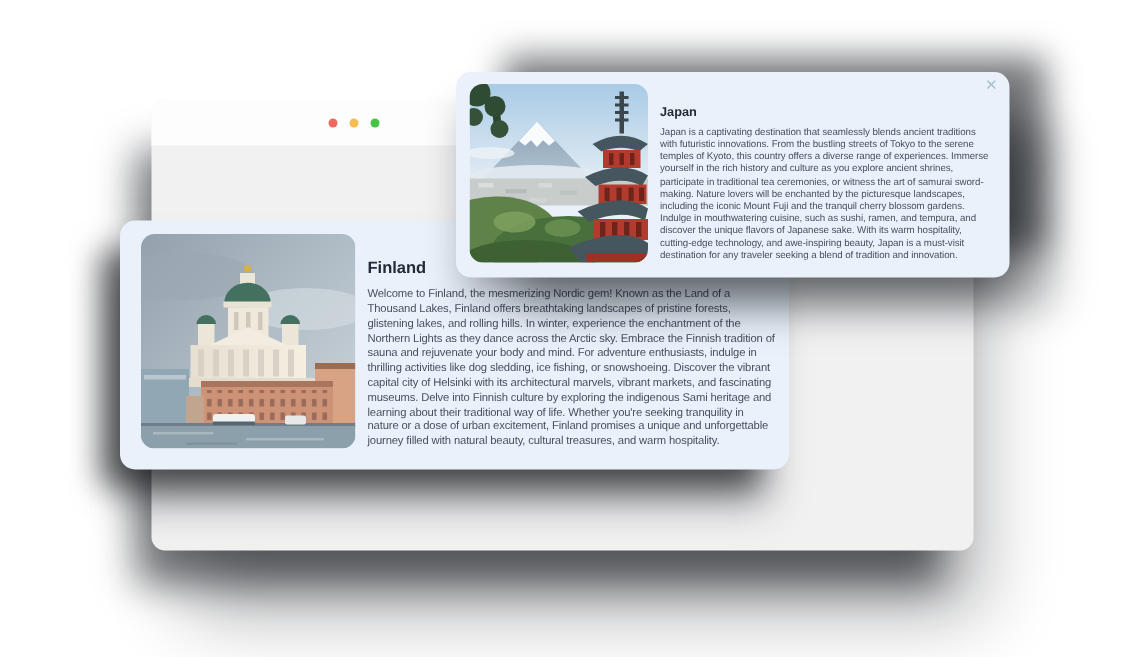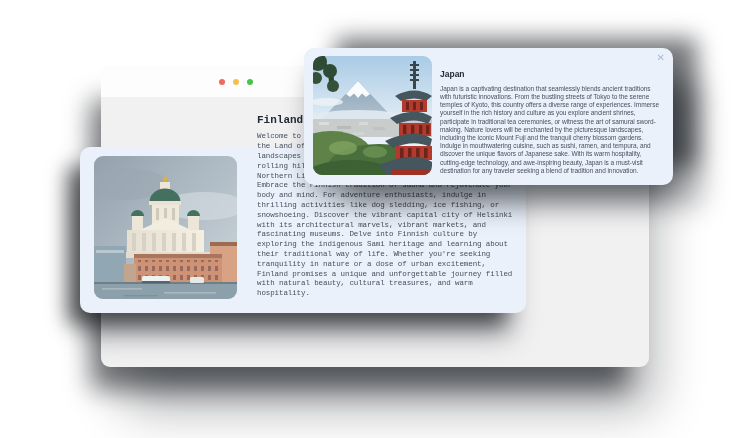--- a/index.html
+++ b/index.html
@@ -30,21 +30,21 @@
   }
   .card-photo { flex:none; border-radius:9px; overflow:hidden; display:block; }
   .card-photo svg { display:block; }
 
   .card-finland {
     left:80px; top:147px; width:446px; height:166px; z-index:2;
     padding:9px 9px 14px 14px;
     box-shadow:-17px 15px 20px -4px rgba(6,10,14,.6),
                -6px 30px 28px -8px rgba(6,10,14,.35);
   }
-  .card-finland .card-body { margin-left:20px; width:272px;font-family:Liberation Mono, monospace; }
+  .card-finland .card-body { margin-left:8px; width:272px; }
   .card-finland .card-title { font-size:11px; font-weight:700; color:#222b36; line-height:13px; }
   .card-finland .card-text  { margin-top:5px; font-size:7.5px; line-height:9.8px;
                               color:#46505f; letter-spacing:-0.1px; }
 
   .card-japan {
     left:304px; top:48px; width:369px; height:137px; z-index:3;
     padding:8px 10px 10px 9px;
     box-shadow:28px -14px 22px -4px rgba(6,10,14,.55),
                34px 26px 30px -8px rgba(6,10,14,.4),
                0 18px 26px -6px rgba(6,10,14,.35);

